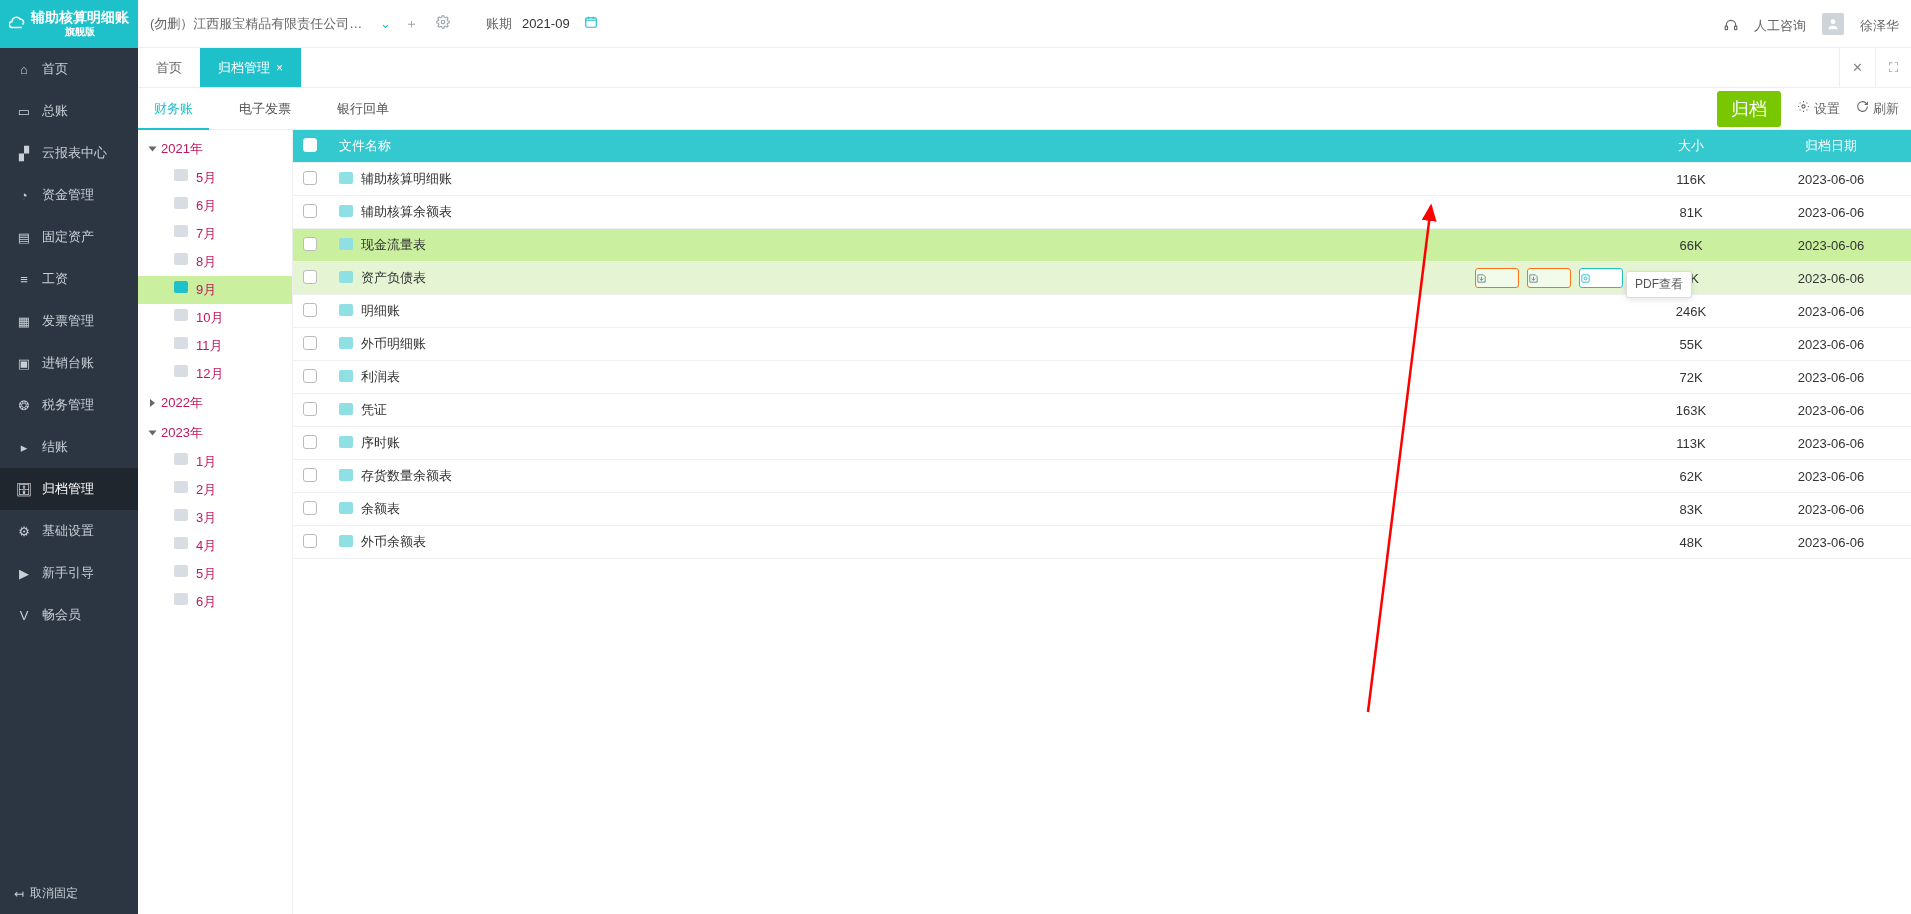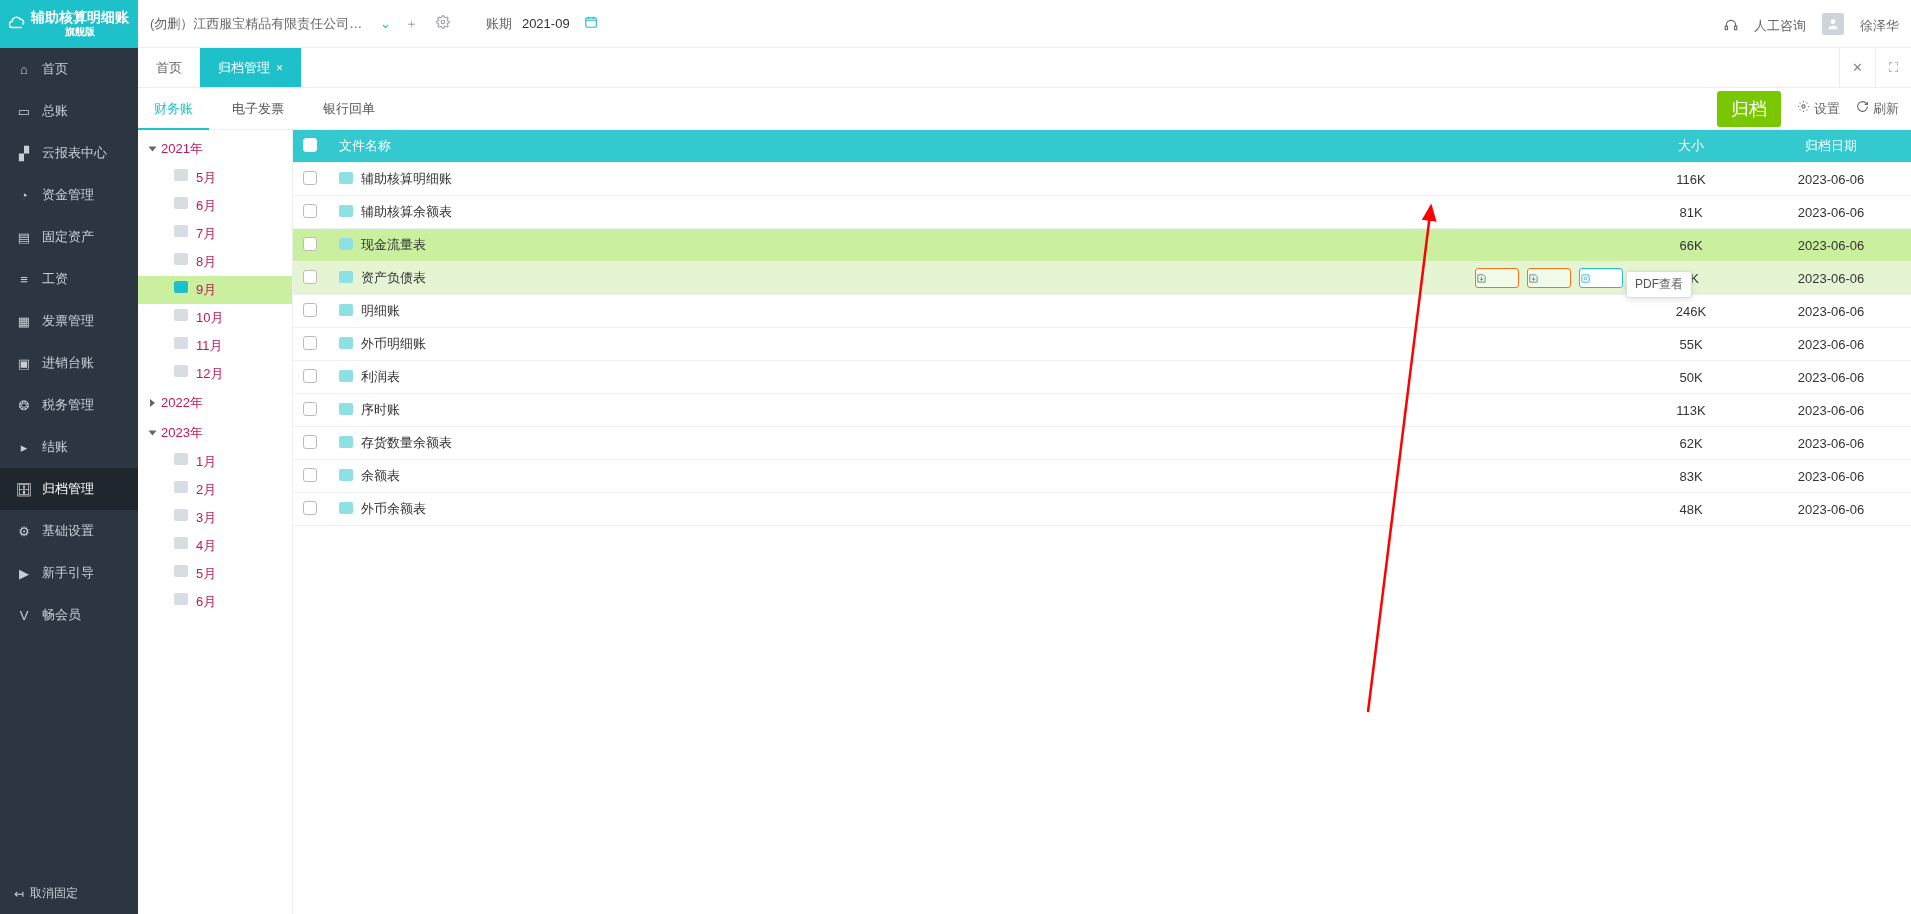--- a/index.html
+++ b/index.html
@@ -29,21 +29,21 @@
 .page-tabs{height:40px;display:flex;align-items:stretch;background:#fff;border-bottom:1px solid #eee}
 .ptab{display:flex;align-items:center;padding:0 18px;color:#666;cursor:pointer;border-right:0}
 .ptab.active{background:#1ec0c9;color:#fff}
 .ptab .close{margin-left:6px;font-size:12px}
 .pt-spacer{flex:1}
 .pt-ic{width:36px;display:flex;align-items:center;justify-content:center;color:#888;cursor:pointer;border-left:1px solid #eee}
 
 .content{flex:1;display:flex;overflow:hidden}
 
 .tree-panel{width:155px;border-right:1px solid #eee;overflow:auto;padding-top:4px}
-.subtabs{display:flex;gap:7px}
+.subtabs{display:flex;gap:14px}
 .subtab{padding:12px 16px 10px;color:#555;cursor:pointer;font-size:13px}
 .subtab.active{color:#1ec0c9;border-bottom:2px solid #1ec0c9}
 .tree{font-size:13px;color:#be185d}
 .tree-year{display:flex;align-items:center;gap:6px;padding:6px 12px;cursor:pointer}
 .tri{width:0;height:0;border-left:5px solid #666;border-top:4px solid transparent;border-bottom:4px solid transparent}
 .tri.open{transform:rotate(90deg)}
 .tree-month{display:flex;gap:8px;padding:5px 8px 5px 36px;cursor:pointer}
 .tree-month.active{background:#c9ef9f}
 .fold-ic{width:14px;height:12px;background:#d7dde3;border-radius:2px;position:relative}
 .tree-month.active .fold-ic{background:#1ec0c9}
@@ -374,21 +374,27 @@
               </tr>
               <tr class="tr">
                 <td class="td col-chk"><span class="chk"></span></td>
                 <td class="td" style="position:relative"><span class="file-ic"></span><span>外币明细账</span></td>
                 <td class="td col-size">55K</td>
                 <td class="td col-date">2023-06-06</td>
               </tr>
               <tr class="tr">
                 <td class="td col-chk"><span class="chk"></span></td>
                 <td class="td" style="position:relative"><span class="file-ic"></span><span>利润表</span></td>
-                <td class="td col-size">50K</td>
+                <td class="td col-size">72K</td>
+                <td class="td col-date">2023-06-06</td>
+              </tr>
+              <tr class="tr">
+                <td class="td col-chk"><span class="chk"></span></td>
+                <td class="td" style="position:relative"><span class="file-ic"></span><span>凭证</span></td>
+                <td class="td col-size">163K</td>
                 <td class="td col-date">2023-06-06</td>
               </tr>
               <tr class="tr">
                 <td class="td col-chk"><span class="chk"></span></td>
                 <td class="td" style="position:relative"><span class="file-ic"></span><span>序时账</span></td>
                 <td class="td col-size">113K</td>
                 <td class="td col-date">2023-06-06</td>
               </tr>
               <tr class="tr">
                 <td class="td col-chk"><span class="chk"></span></td>

